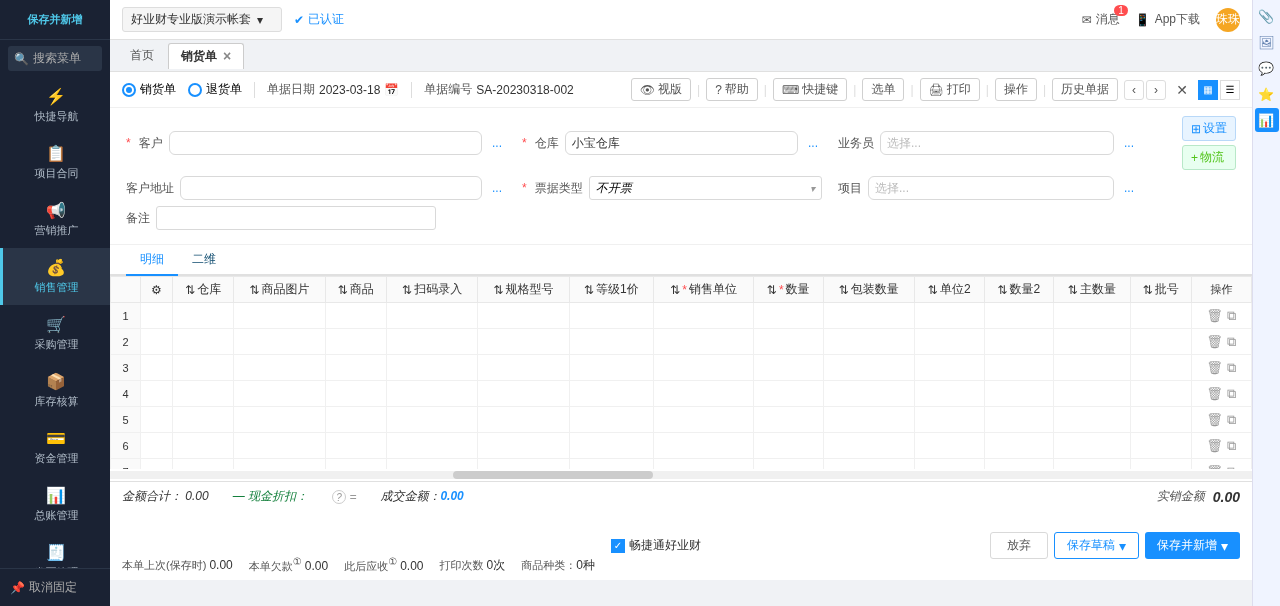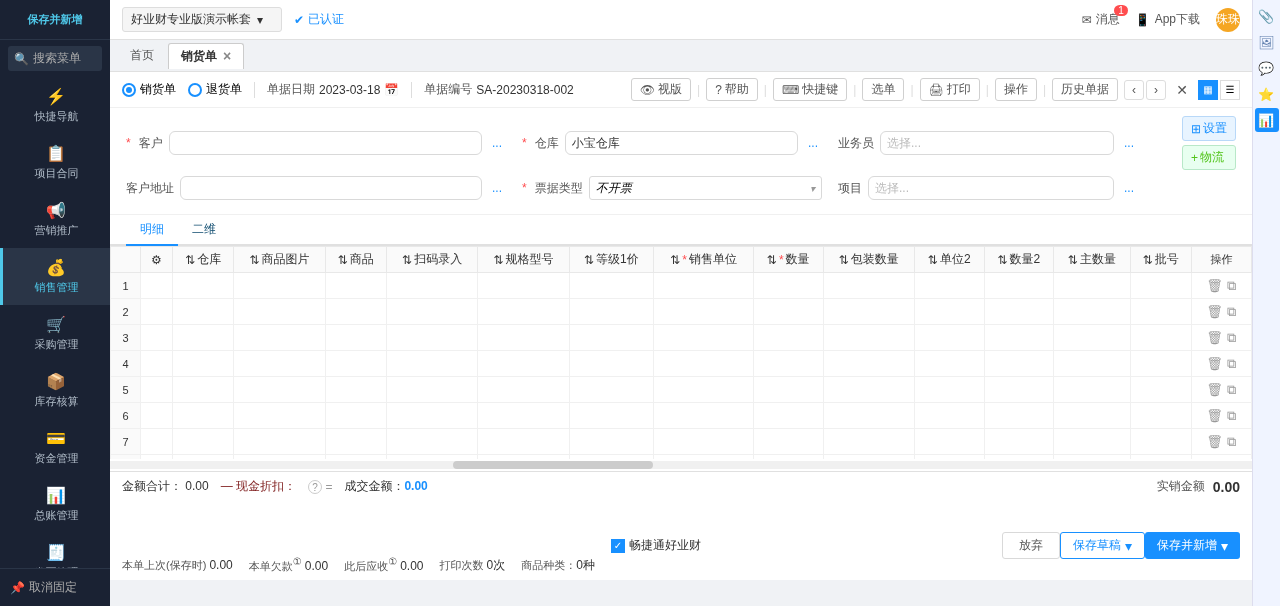--- a/index.html
+++ b/index.html
@@ -89,35 +89,35 @@
     .col-settings { width: 32px; background: #fafafa; }
     .col-actions { width: 60px; }
     .th-highlighted { background: #e6f7ff; color: #1890ff; }
     .row-num { color: #999; background: #fafafa; font-size: 11px; }
     .action-icons { display: flex; gap: 4px; justify-content: center; }
     .action-icon { color: #999; cursor: pointer; font-size: 13px; }
     .col-header { display: flex; align-items: center; justify-content: center; gap: 2px; }
 
     
     .bottom-bar { background: #fff; border-top: 1px solid #e0e0e0; padding: 6px 12px; flex-shrink: 0; }
-    .bottom-bar-1 { display: flex; align-items: center; gap: 12px; margin-bottom: 22px; }
+    .bottom-bar-1 { display: flex; align-items: center; gap: 24px; margin-bottom: 12px; font-style: italic; }
     .amount-total { font-size: 12px; color: #333; }
     .amount-value { color: #333; font-weight: 500; }
     .deal-amount { font-size: 12px; color: #333; }
     .deal-value { color: #1890ff; font-weight: 600; }
     .actual-label { font-size: 12px; color: #555; }
     .actual-value { font-size: 14px; color: #333; font-weight: 600; }
 
     .bottom-bar-2 { display: flex; align-items: center; gap: 16px; }
     .stat-item { font-size: 11px; color: #555; margin-top: 39px; }
     .stat-value { color: #333; font-weight: 500; }
     .checkbox-item { display: flex; align-items: center; gap: 4px; font-size: 11px; color: #333; }
     .checkbox-box { width: 14px; height: 14px; border: 1px solid #1890ff; background: #1890ff; display: flex; align-items: center; justify-content: center; }
     .checkbox-check { color: #fff; font-size: 10px; }
-    .action-btns { margin-left: auto; display: flex; }
+    .action-btns { margin-left: auto; display: flex; gap: 6px; }
     .btn-discard { padding: 4px 16px; border: 1px solid #d9d9d9; border-radius: 3px; cursor: pointer; background: #fff; color: #555; font-size: 12px; }
     .btn-draft { padding: 4px 12px; border: 1px solid #1890ff; border-radius: 3px; cursor: pointer; background: #fff; color: #1890ff; font-size: 12px; display: flex; align-items: center; gap: 4px; }
     .btn-save { padding: 4px 12px; border: none; border-radius: 3px; cursor: pointer; background: #1890ff; color: #fff; font-size: 12px; display: flex; align-items: center; gap: 4px; }
     .btn-arrow { font-size: 14px; }
 
     .scrollbar-area { height: 8px; background: #f0f0f0; margin: 2px 0; position: relative; }
     .scrollbar-thumb { height: 8px; width: 200px; background: #ccc; border-radius: 4px; position: absolute; left: 30%; cursor: pointer; }
 
     
     .right-sidebar { width: 28px; background: #f0f4ff; border-left: 1px solid #dde; display: flex; flex-direction: column; align-items: center; padding: 4px 0; gap: 2px; flex-shrink: 0; }
@@ -343,20 +343,26 @@
             </div>
           </div>
           <div class="field-item" style="flex:1;max-width:300px;">
             <span class="field-label">项目</span>
             <div class="field-input" style="flex:1;">
               <span style="color:#bbb;">选择...</span>
             </div>
             <span class="field-more-btn">...</span>
           </div>
         </div>
+        <div class="form-row">
+          <div class="field-item">
+            <span class="field-label">备注</span>
+            <div class="remark-input"></div>
+          </div>
+        </div>
       </div>
 
       <div class="table-section">
         <div class="table-tabs">
           <div class="table-tab active">
             <span>明细</span>
           </div>
           <div class="table-tab">
             <span>二维</span>
           </div>
@@ -669,21 +675,21 @@
           <div class="scrollbar-thumb"></div>
         </div>
       </div>
 
       <div class="bottom-bar">
         <div class="bottom-bar-1">
           <span class="amount-total">
             <span>金额合计：</span>
             <span class="amount-value">0.00</span>
           </span>
-          <span style="color:#7f1d1d;">— 现金折扣：</span>
+          <span style="color:#15803d;">— 现金折扣：</span>
           <span style="color:#999;">
             <span style="cursor:pointer;border:1px solid #ccc;border-radius:50%;width:14px;height:14px;display:inline-flex;align-items:center;justify-content:center;font-size:10px;">?</span>
             =
           </span>
           <span class="deal-amount">
             成交金额：<span class="deal-value">0.00</span>
           </span>
           <div style="margin-left:auto;display:flex;align-items:center;gap:8px;">
             <span class="actual-label">实销金额</span>
             <span class="actual-value">0.00</span>

